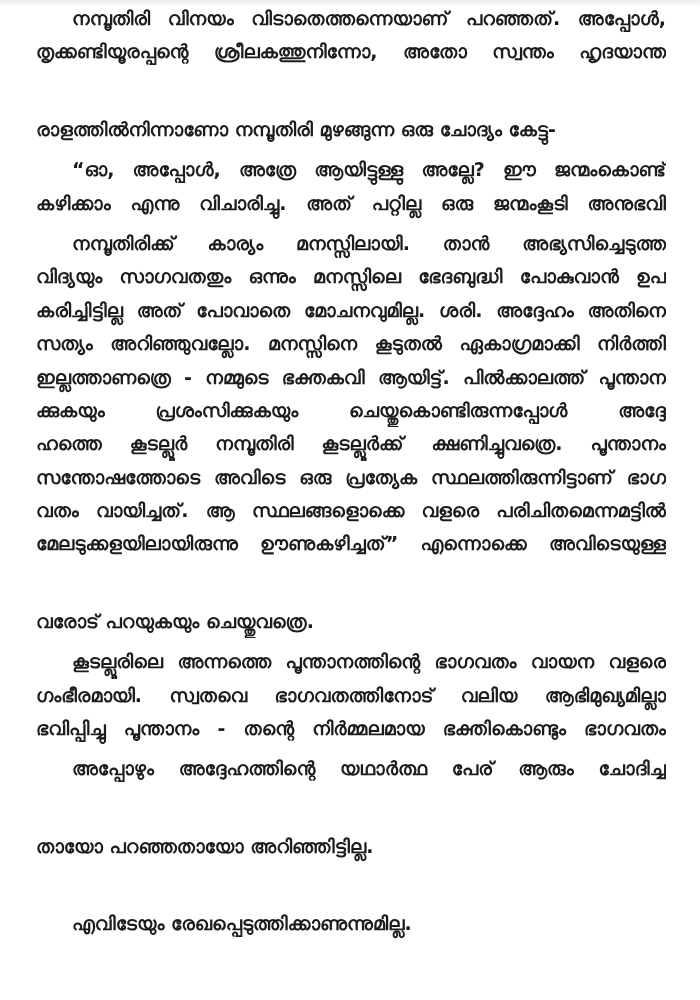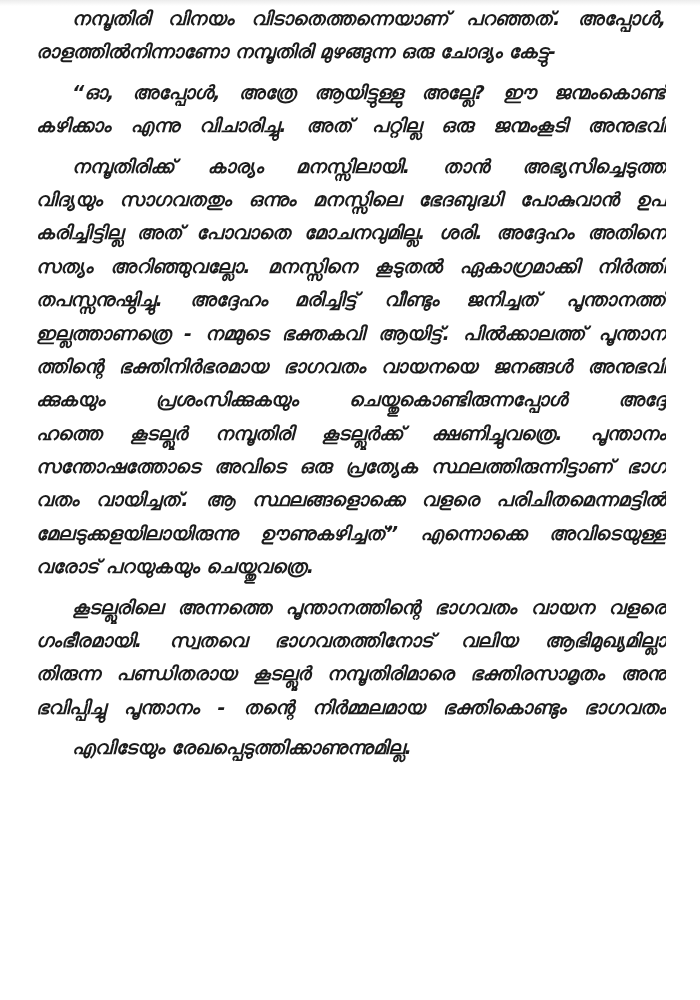--- a/index.html
+++ b/index.html
@@ -22,78 +22,80 @@
     background: linear-gradient(#ececec, #ffffff);
   }
   .page {
     position: absolute;
     left: 36px;
     top: 2px;
     width: 630px;
   }
   .para {
     margin: 0 0 7px 0;
-    font-style: italic;
   }
   .line {
     display: block;
     height: 33.4px;
     line-height: 33.4px;
     font-size: 19px;
     font-weight: bold;
     white-space: nowrap;
     text-align: justify;
     text-align-last: justify;
     overflow: hidden;
   }
   .line.first {
     padding-left: 36px;
   }
   .line.last {
     text-align-last: left;
+    margin-top: 44px;
   }
 </style>
 </head>
 <body>
 
 <div class="top-band"></div>
 
 <div class="page">
 
   <div class="para">
     <span class="line first">നമ്പൂതിരി വിനയം വിടാതെത്തന്നെയാണ് പറഞ്ഞത്. അപ്പോൾ,</span>
+    <span class="line">തൃക്കണ്ടിയൂരപ്പന്റെ ശ്രീലകത്തുനിന്നോ, അതോ സ്വന്തം ഹൃദയാന്ത</span>
     <span class="line last">രാളത്തിൽനിന്നാണോ നമ്പൂതിരി മുഴങ്ങുന്ന ഒരു ചോദ്യം കേട്ടു-</span>
   </div>
 
   <div class="para">
     <span class="line first">“ഓ, അപ്പോൾ, അത്രേ ആയിട്ടുള്ളു അല്ലേ? ഈ ജന്മംകൊണ്ട്</span>
     <span class="line">കഴിക്കാം എന്നു വിചാരിച്ചു. അത് പറ്റില്ല ഒരു ജന്മംകൂടി അനുഭവി</span>
   </div>
 
   <div class="para">
     <span class="line first">നമ്പൂതിരിക്ക് കാര്യം മനസ്സിലായി. താൻ അഭ്യസിച്ചെടുത്ത</span>
     <span class="line">വിദ്യയും സാഗവതതും ഒന്നും മനസ്സിലെ ഭേദബുദ്ധി പോകുവാൻ ഉപ</span>
     <span class="line">കരിച്ചിട്ടില്ല അത് പോവാതെ മോചനവുമില്ല. ശരി. അദ്ദേഹം അതിനെ</span>
     <span class="line">സത്യം അറിഞ്ഞുവല്ലോ. മനസ്സിനെ കൂടുതൽ ഏകാഗ്രമാക്കി നിർത്തി</span>
-    <span class="line">തപസ്സനുഷ്ഠിച്ചു. അദ്ദേഹം മരിച്ചിട്ട് വീണ്ടും ജനിച്ചത് പൂന്താനത്ത്</span>
     <span class="line">ഇല്ലത്താണത്രെ - നമ്മുടെ ഭക്തകവി ആയിട്ട്. പിൽക്കാലത്ത് പൂന്താന</span>
-    <span class="line">ത്തിന്റെ ഭക്തിനിർഭരമായ ഭാഗവതം വായനയെ ജനങ്ങൾ അനുഭവി</span>
     <span class="line">ക്കുകയും പ്രശംസിക്കുകയും ചെയ്തുകൊണ്ടിരുന്നപ്പോൾ അദ്ദേ</span>
     <span class="line">ഹത്തെ കൂടല്ലൂർ നമ്പൂതിരി കൂടല്ലൂർക്ക് ക്ഷണിച്ചുവത്രെ. പൂന്താനം</span>
     <span class="line">സന്തോഷത്തോടെ അവിടെ ഒരു പ്രത്യേക സ്ഥലത്തിരുന്നിട്ടാണ് ഭാഗ</span>
     <span class="line">വതം വായിച്ചത്. ആ സ്ഥലങ്ങളൊക്കെ വളരെ പരിചിതമെന്നമട്ടിൽ</span>
     <span class="line">മേലടുക്കളയിലായിരുന്നു ഊണുകഴിച്ചത്” എന്നൊക്കെ അവിടെയുള്ള</span>
     <span class="line last">വരോട് പറയുകയും ചെയ്തുവത്രെ.</span>
   </div>
 
   <div class="para">
     <span class="line first">കൂടല്ലൂരിലെ അന്നത്തെ പൂന്താനത്തിന്റെ ഭാഗവതം വായന വളരെ</span>
     <span class="line">ഗംഭീരമായി. സ്വതവെ ഭാഗവതത്തിനോട് വലിയ ആഭിമുഖ്യമില്ലാ</span>
-    <span class="line">തിരുന്ന പണ്ഡിതരായ കൂടല്ലൂർ നമ്പൂതിരിമാരെ ഭക്തിരസാമൃതം അനു</span>
     <span class="line">ഭവിപ്പിച്ചു പൂന്താനം - തന്റെ നിർമ്മലമായ ഭക്തികൊണ്ടും ഭാഗവതം</span>
   </div>
 
+  <div class="para">
+    <span class="line first">അപ്പോഴും അദ്ദേഹത്തിന്റെ യഥാർത്ഥ പേര് ആരും ചോദിച്ച</span>
+    <span class="line last">തായോ പറഞ്ഞതായോ അറിഞ്ഞിട്ടില്ല.</span>
+  </div>
 
   <div class="para">
     <span class="line first last">എവിടേയും രേഖപ്പെടുത്തിക്കാണുന്നുമില്ല.</span>
   </div>
 
 </div>
 
 </body></html>

